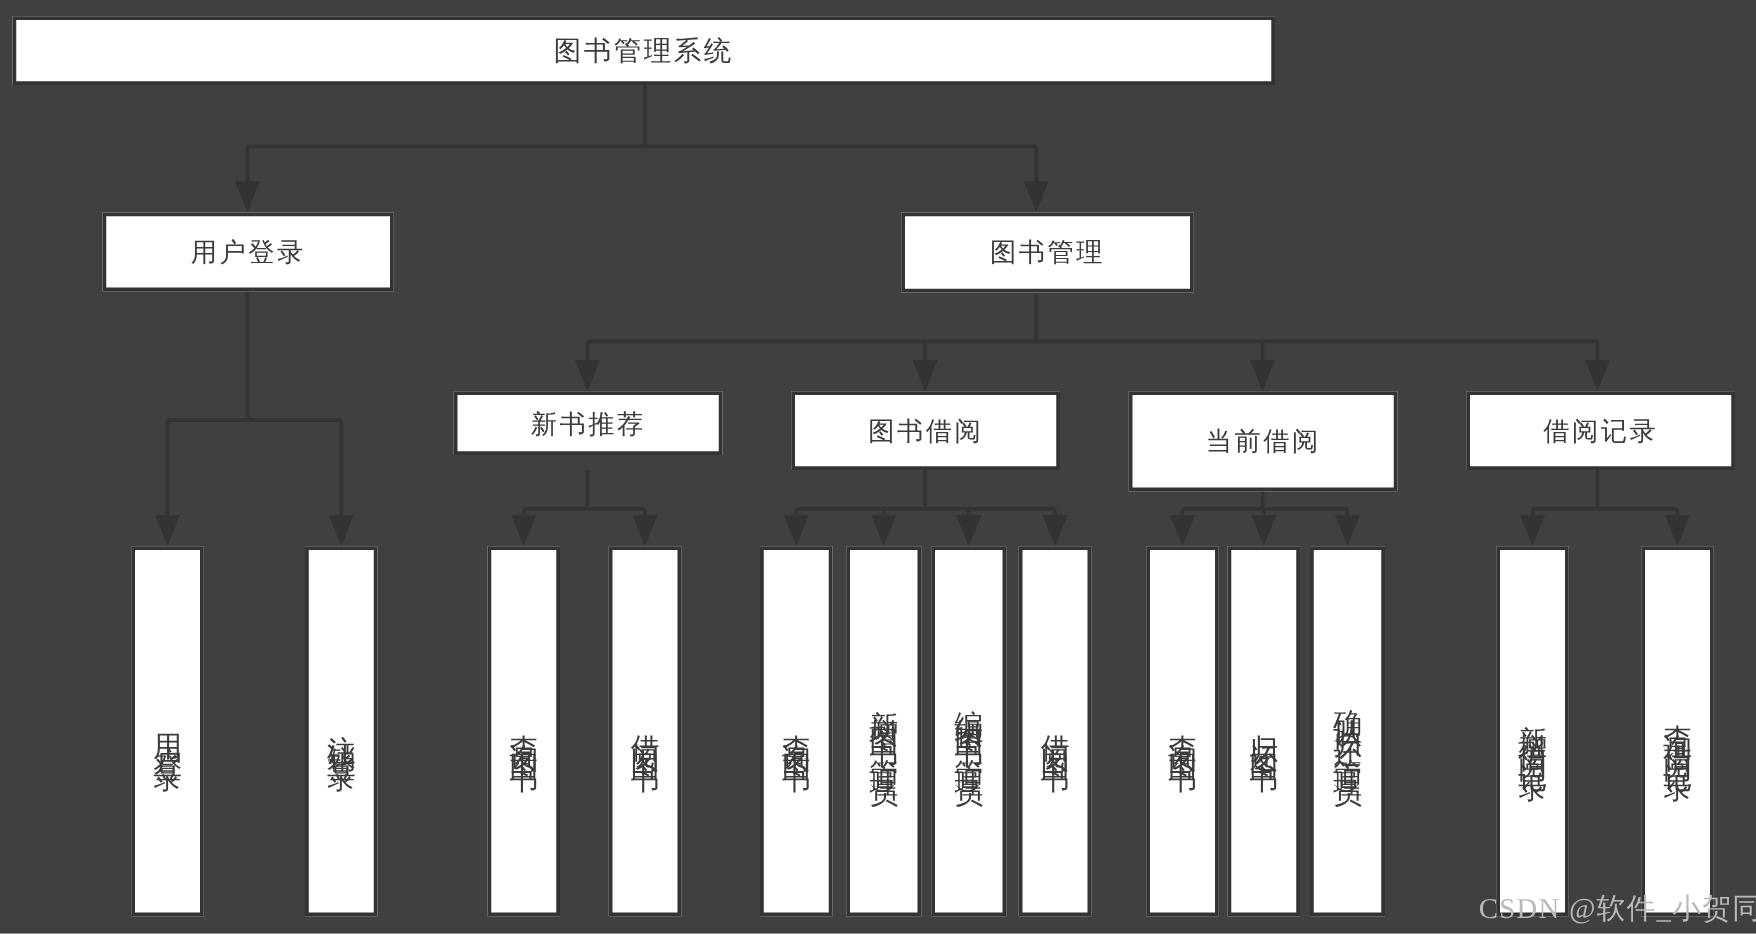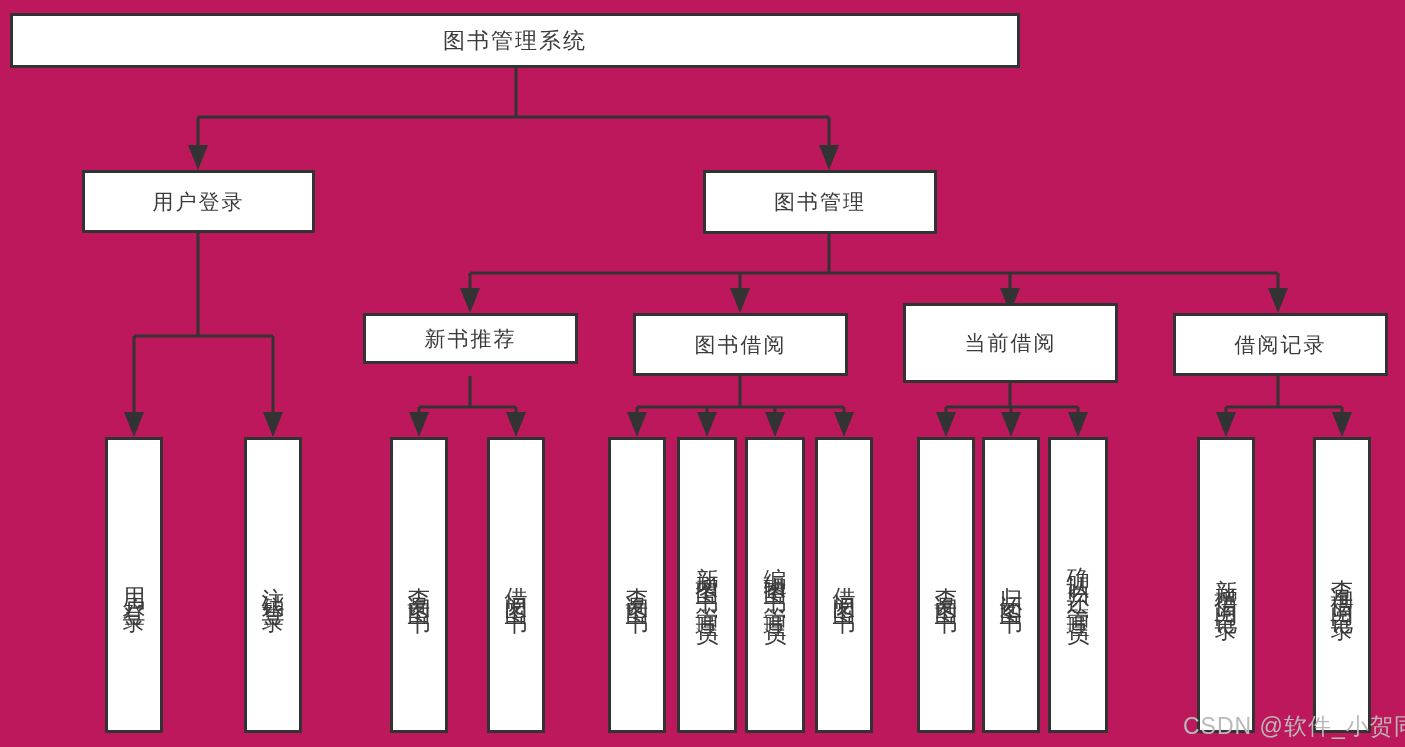--- a/index.html
+++ b/index.html
@@ -1,20 +1,20 @@
 <!DOCTYPE html>
 <html lang="zh"><head>
 <meta charset="utf-8">
 <style>
   html,body{margin:0;padding:0;background:#ffffff;}
   #canvas{
     position:relative;
     width:1405px;height:747px;
-    background:#be185d;
-    font-family:Liberation Sans, sans-serif;
+    background:#404040;
+    font-family:Liberation Serif, serif;
     overflow:hidden;
   }
   #wires{position:absolute;left:0;top:0;width:1405px;height:747px;z-index:1;}
   .node{
     position:absolute;
     background:#ffffff;
     border:3px solid #333333;
     box-sizing:border-box;
     display:flex;align-items:center;justify-content:center;
     color:#3b3b3b;
@@ -71,25 +71,25 @@
       <polygon points="1001,412 1021,412 1011,437"></polygon>
       <polygon points="1068,412 1088,412 1078,437"></polygon>
       <polygon points="1216,412 1236,412 1226,437"></polygon>
       <polygon points="1332,412 1352,412 1342,437"></polygon>
     </g>
   </svg>
 
   <div class="node h-node root-node" style="left:10px;top:13px;width:1010px;height:55px;">图书管理系统</div>
 
   <div class="node h-node" style="left:82px;top:170px;width:233px;height:63px;">用户登录</div>
-  <div class="node h-node" style="left:703px;top:170px;width:234px;height:64px;">图书管理</div>
+  <div class="node h-node" style="left:721px;top:170px;width:234px;height:64px;">图书管理</div>
 
   <div class="node h-node" style="left:363px;top:313px;width:215px;height:51px;">新书推荐</div>
   <div class="node h-node" style="left:633px;top:313px;width:215px;height:63px;">图书借阅</div>
-  <div class="node h-node" style="left:903px;top:303px;width:215px;height:80px;">当前借阅</div>
+  <div class="node h-node" style="left:903px;top:313px;width:215px;height:80px;">当前借阅</div>
   <div class="node h-node" style="left:1173px;top:313px;width:215px;height:63px;">借阅记录</div>
 
   <div class="node v-node" style="left:105px;top:437px;width:58px;height:296px;">用户登录</div>
   <div class="node v-node" style="left:244px;top:437px;width:58px;height:296px;">注销登录</div>
 
   <div class="node v-node" style="left:390px;top:437px;width:58px;height:296px;">查询图书</div>
   <div class="node v-node" style="left:487px;top:437px;width:58px;height:296px;">借阅图书</div>
 
   <div class="node v-node" style="left:608px;top:437px;width:58px;height:296px;">查询图书</div>
   <div class="node v-node" style="left:677px;top:437px;width:60px;height:296px;">新增图书（管理员）</div>

